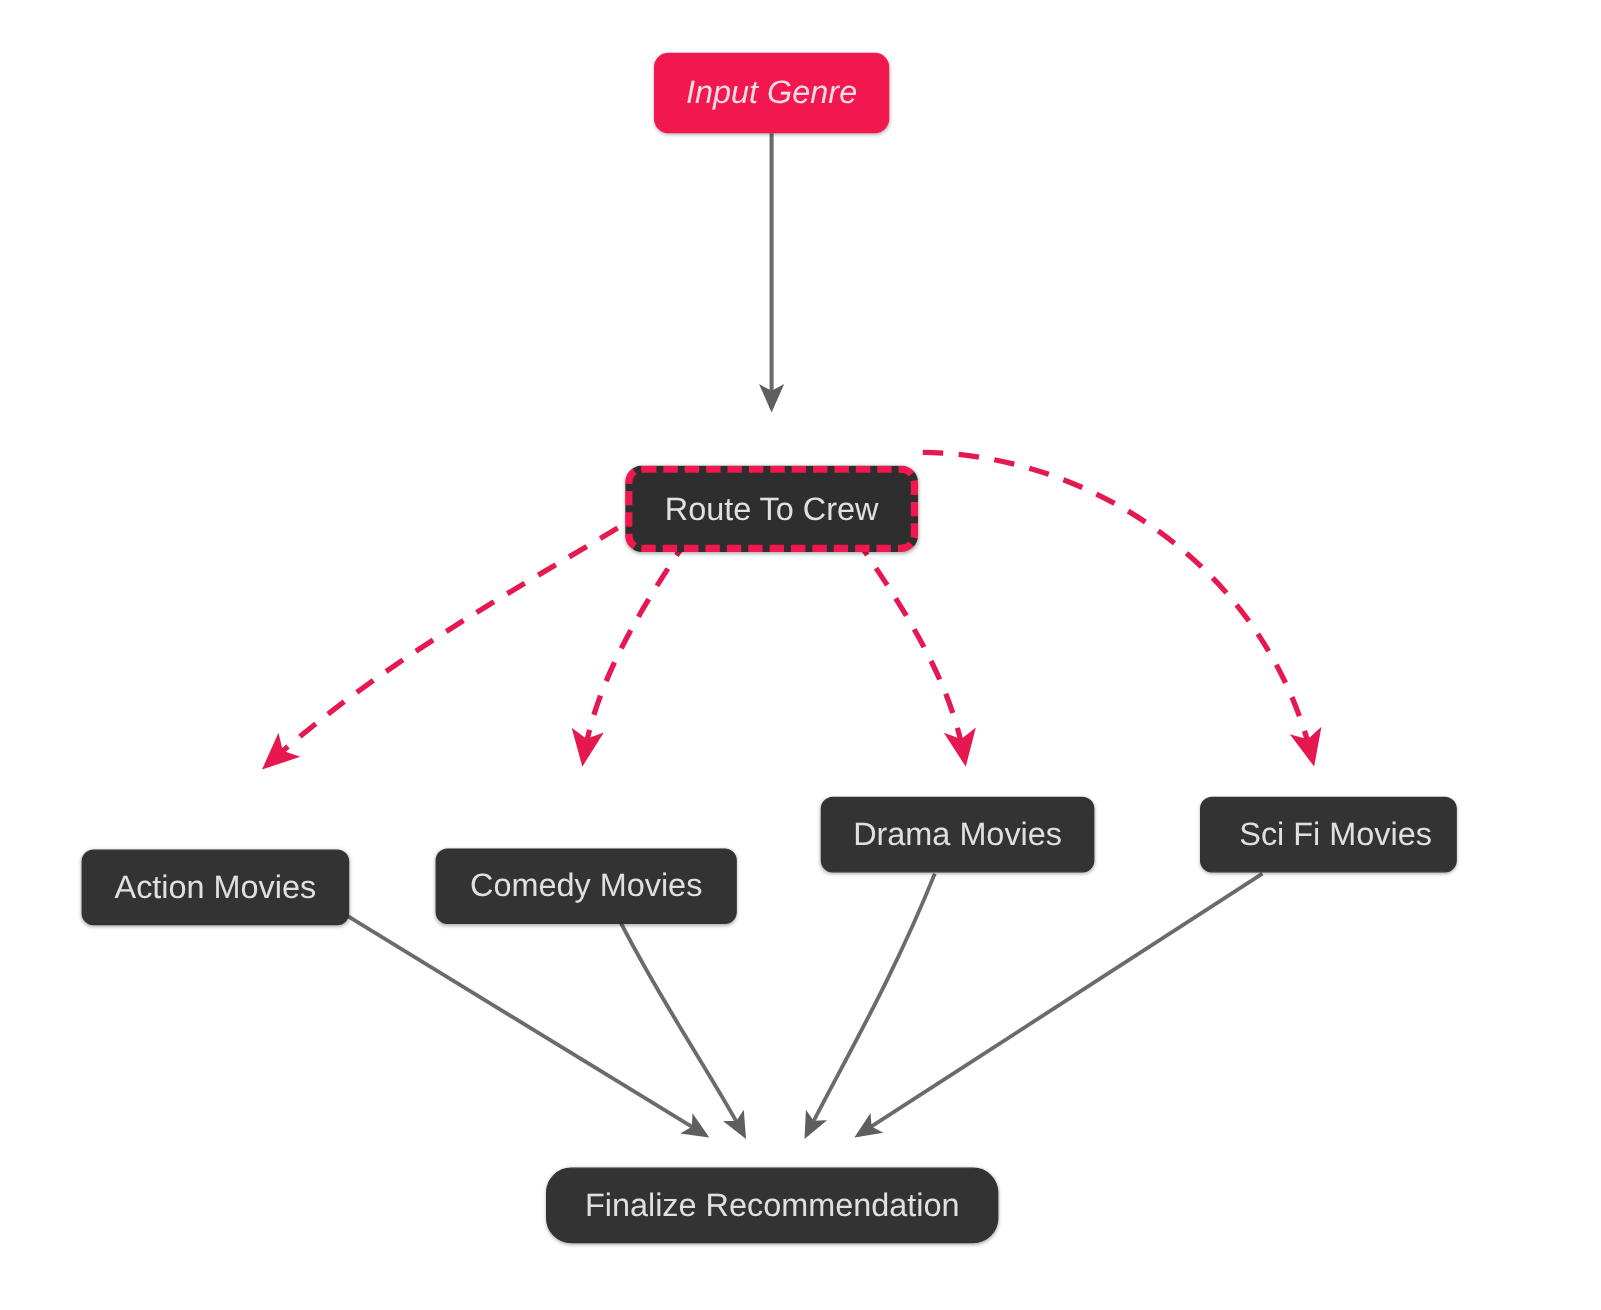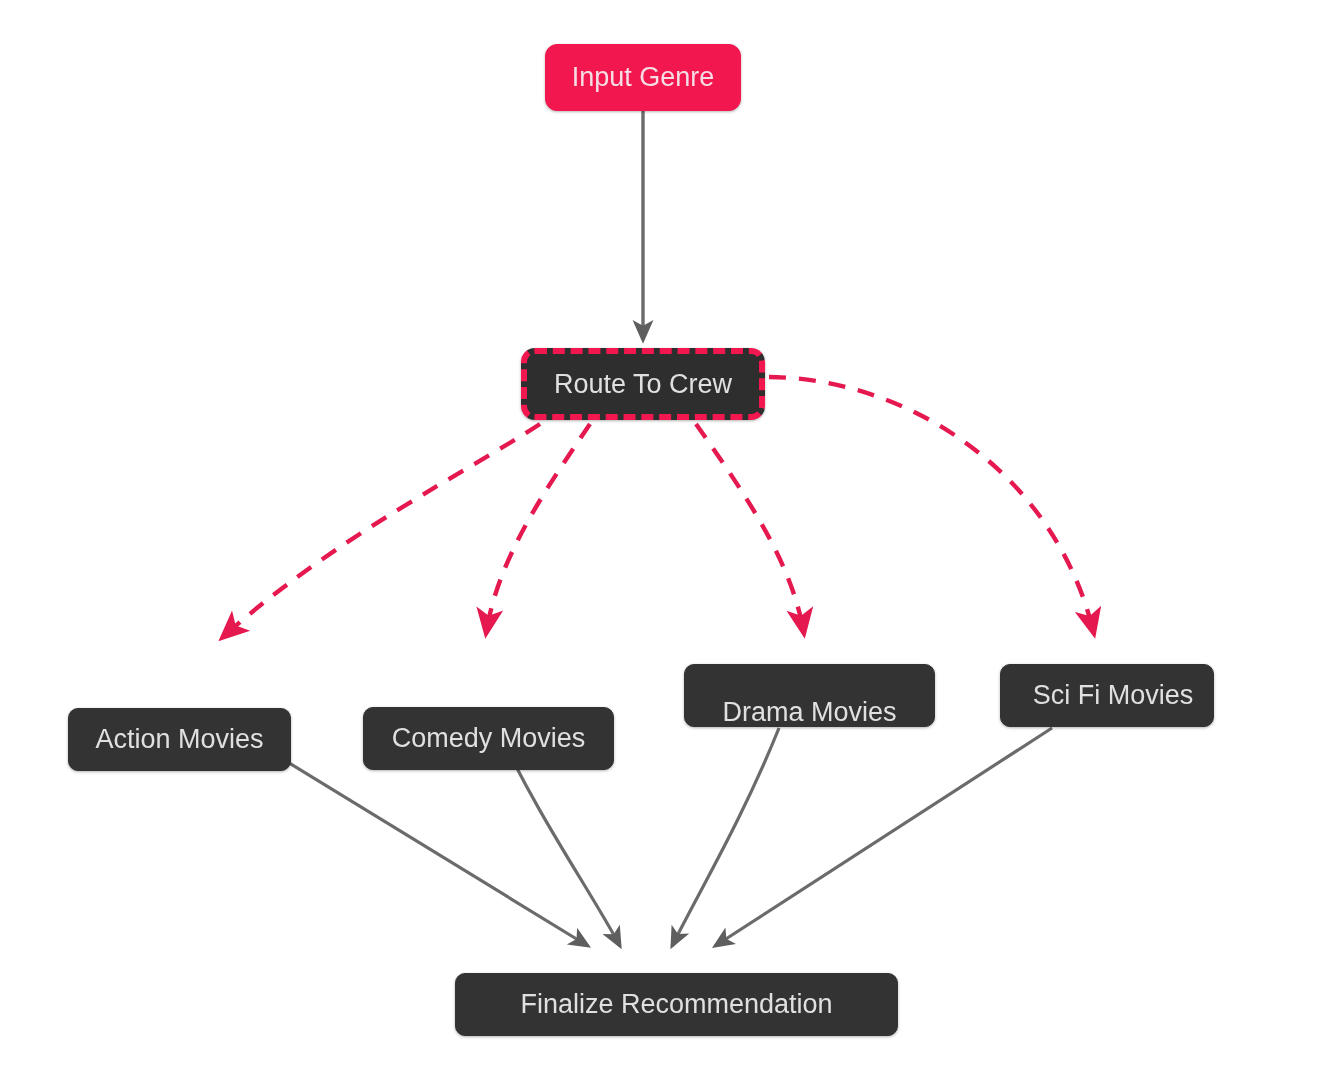--- a/index.html
+++ b/index.html
@@ -54,28 +54,29 @@
     border-radius: 12px;
     box-shadow: 0 1px 3px rgba(0,0,0,0.28);
   }
   .node-router {
     background: #2e2e2e;
     color: #e0e0e0;
     font-size: 27px;
     border: 6px dashed #f2184f;
     border-radius: 14px;
     box-shadow: 0 1px 3px rgba(0,0,0,0.30);
+    margin-top: 40px;
   }
-  #node-input-genre   { left: 545px; top: 44px;  width: 196px; height: 67px; }
+  #node-input-genre   { left: 545px; top: 44px;  width: 196px; height: 67px; font-style: italic; }
   #node-route-to-crew { left: 521px; top: 348px; width: 244px; height: 72px; }
   #node-action        { left: 68px;  top: 664px; width: 223px; height: 63px; margin-top: 44px; }
   #node-comedy        { left: 363px; top: 664px; width: 251px; height: 63px; margin-top: 43px; }
-  #node-drama         { left: 684px; top: 664px; width: 251px; height: 63px; align-items: flex-end; }
+  #node-drama         { left: 684px; top: 664px; width: 228px; height: 63px; }
   #node-scifi         { left: 1000px;top: 664px; width: 214px; height: 63px; padding-left: 12px; }
-  #node-finalize      { left: 455px; top: 973px; width: 443px; height: 63px; }
+  #node-finalize      { left: 455px; top: 973px; width: 377px; height: 63px; border-radius: 21px; }
 </style>
 </head>
 <body>
 
 <div id="flowchart">
 
   <svg class="edge-layer" viewBox="0 0 1334 1092" width="1334" height="1092" xmlns="http://www.w3.org/2000/svg">
     <defs>
       <marker id="arrow-gray" viewBox="0 0 10 10" refX="8.4" refY="5" markerWidth="7" markerHeight="7" orient="auto-start-reverse">
         <path d="M 0 0.6 L 10 5 L 0 9.4 L 2.4 5 Z" fill="#5e5e5e"></path>

